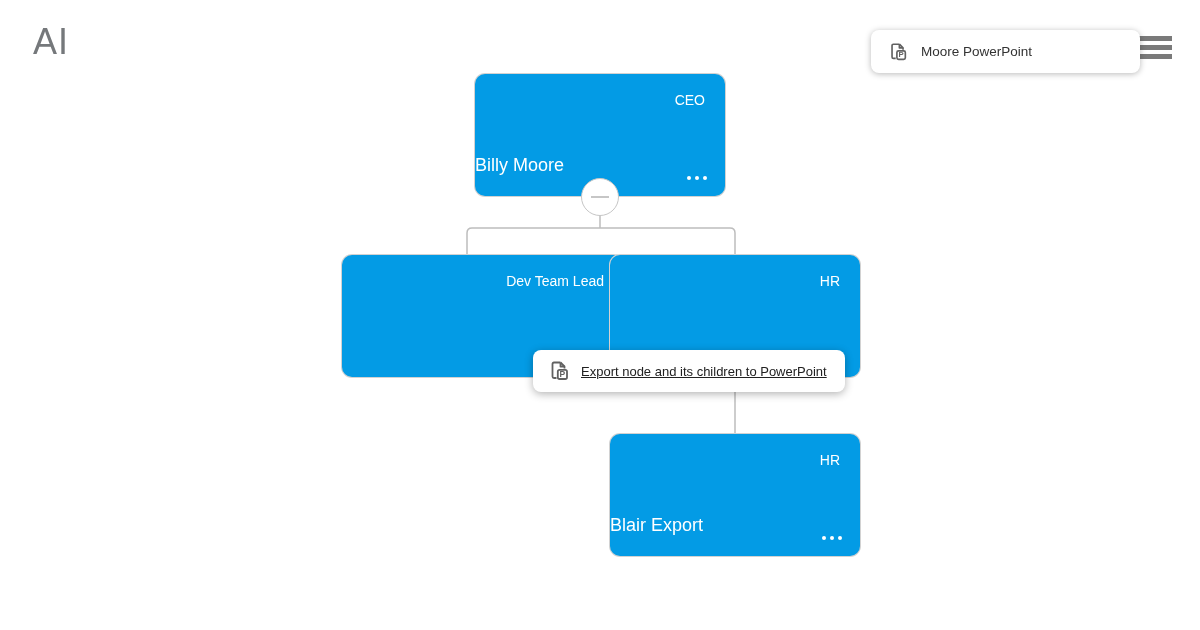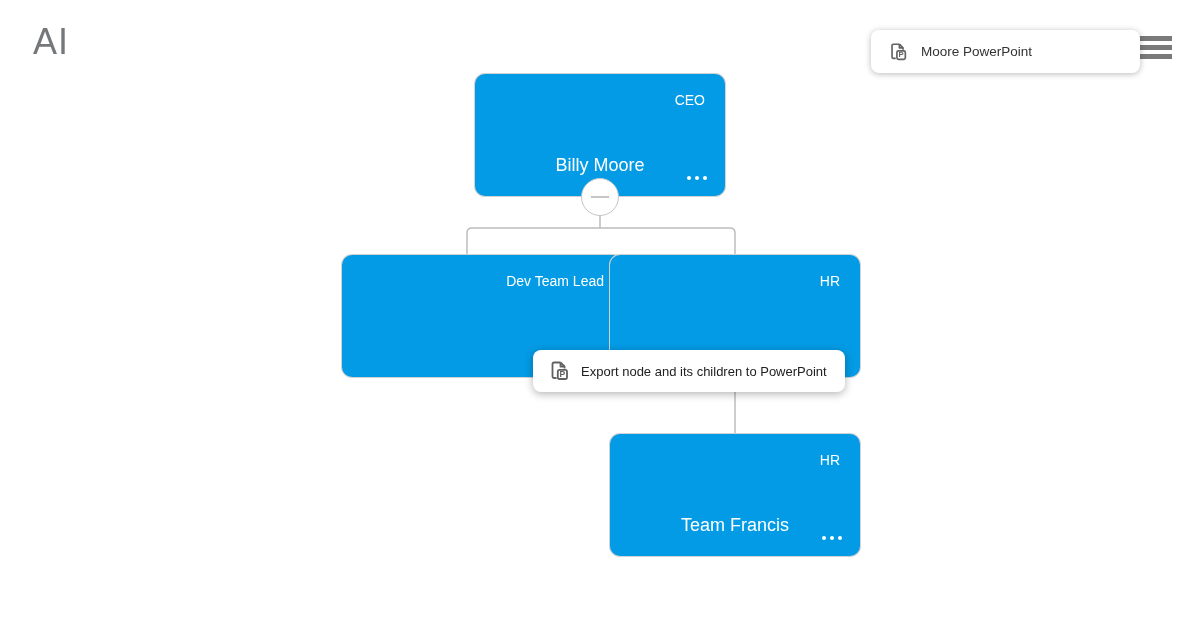--- a/index.html
+++ b/index.html
@@ -35,40 +35,40 @@
   
   .node{
     position:absolute;width:250px;height:122px;
     background:var(--node-fill,#039BE5);
     border-radius:10px;
     box-shadow:0 0 0 1px #d2d2d2;
     color:var(--node-text,#fff);
     z-index:2;cursor:pointer;
   }
   .node-title{position:absolute;top:18px;right:20px;font-size:14px;}
-  .node-name{position:absolute;top:81px;left:0;width:100%;text-align:center;font-size:18px;}
+  .node-name{position:absolute;top:81px;left:0;width:100%;font-size:18px;}
   .node-dots{position:absolute;right:16px;top:100px;display:flex;gap:4px;cursor:pointer;padding:2px;}
   .node-dots i{display:block;width:4px;height:4px;border-radius:50%;background:#fff;}
   
   .toggle{
     position:absolute;left:581px;top:178px;width:38px;height:38px;
     background:#fff;border:1.5px solid #c6c6c6;border-radius:50%;
     box-sizing:border-box;z-index:3;cursor:pointer;
     display:flex;align-items:center;justify-content:center;
   }
   .toggle .minus{display:block;width:18px;height:2px;background:#c6c6c6;}
   
   .tooltip{
     position:absolute;left:533px;top:350px;height:42px;
     background:#fff;border-radius:8px;
     box-shadow:0 2px 8px rgba(0,0,0,0.3);
     display:flex;align-items:center;gap:10px;
     padding:0 18px 0 14px;z-index:6;cursor:pointer;
   }
-  .tooltip .label{font-size:13px;color:var(--tooltip-text,#212121);white-space:nowrap;}
+  .tooltip .label{font-size:13px;color:var(--tooltip-text,#212121);white-space:nowrap;text-decoration:underline;}
   .pp-icon{flex:0 0 auto;display:block;}
 </style>
 </head>
 <body>
 
 <div class="logo">AI</div>
 
 <div class="hamburger">
   <i></i>
   <i></i>
@@ -120,21 +120,21 @@
   <div class="node-title">HR</div>
   <div class="node-dots">
       <i></i>
       <i></i>
       <i></i>
     </div>
 </div>
 
 <div class="node" style="left:610px;top:434px;">
   <div class="node-title">HR</div>
-  <div class="node-name">Team Francis</div>
+  <div class="node-name">Blair Export</div>
   <div class="node-dots">
       <i></i>
       <i></i>
       <i></i>
     </div>
 </div>
 
 <div class="tooltip">
   <svg class="pp-icon" width="24" height="24" viewBox="0 0 24 24">
     <path d="M13.5 3.5 H7 Q5.5 3.5 5.5 5 V17.5 Q5.5 19 7 19 H9.5" stroke="var(--icon-gray,#616161)" stroke-width="1.8" fill="none" stroke-linejoin="round"></path>

